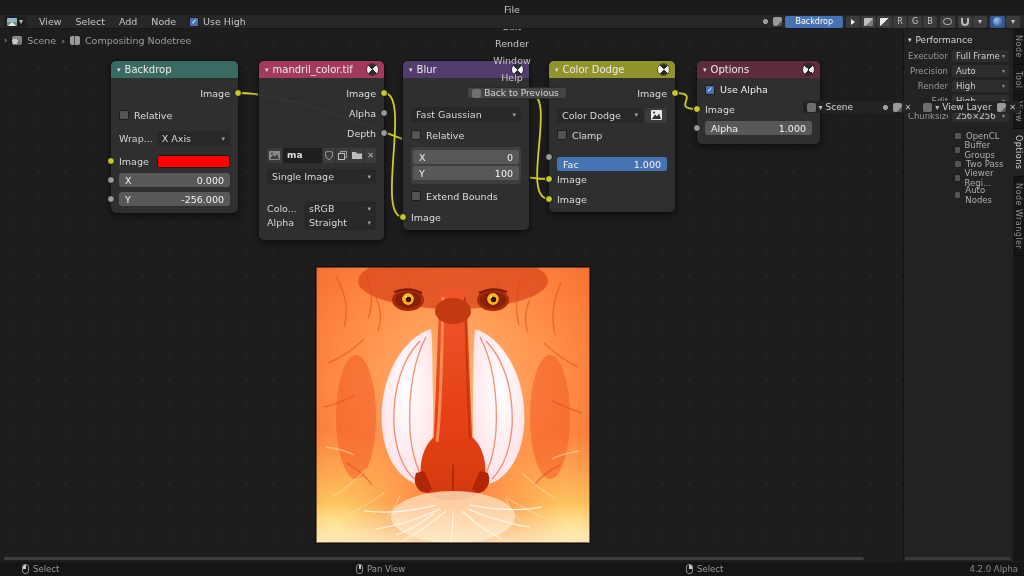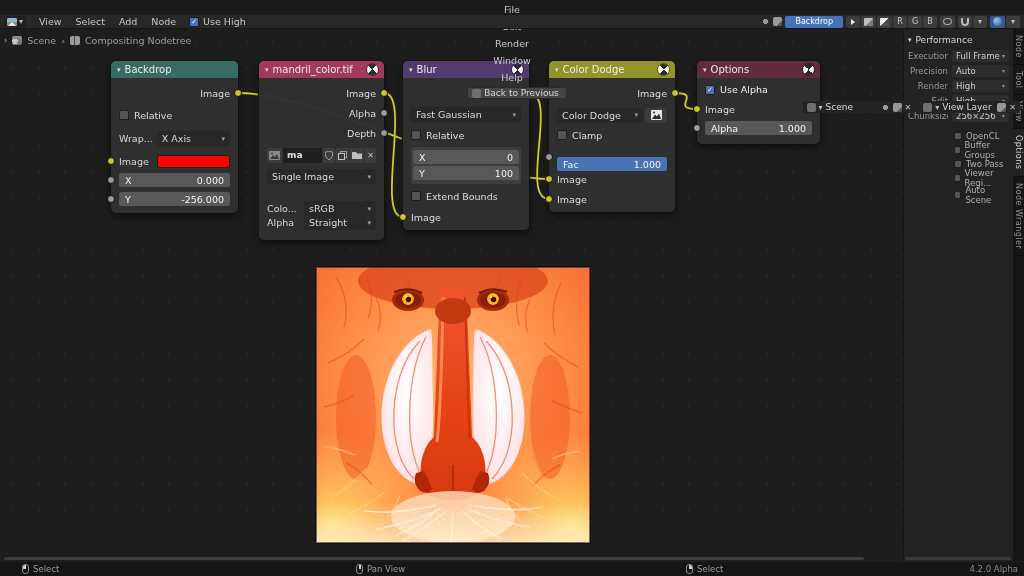--- a/index.html
+++ b/index.html
@@ -596,21 +596,21 @@
     <div class="sb-cb">
       <span class="checkbox"></span>
       <span>Two Pass</span>
     </div>
     <div class="sb-cb">
       <span class="checkbox"></span>
       <span>Viewer Regi...</span>
     </div>
     <div class="sb-cb" style="margin-top:5px">
       <span class="checkbox"></span>
-      <span>Auto Scene</span>
+      <span>Auto Nodes</span>
     </div>
   </div>
 
   <div class="tabstrip">
     <div class="vtab">Node</div>
     <div class="vtab">Tool</div>
     <div class="vtab">View</div>
     <div class="vtab active">Options</div>
     <div class="vtab">Node Wrangler</div>
   </div>

